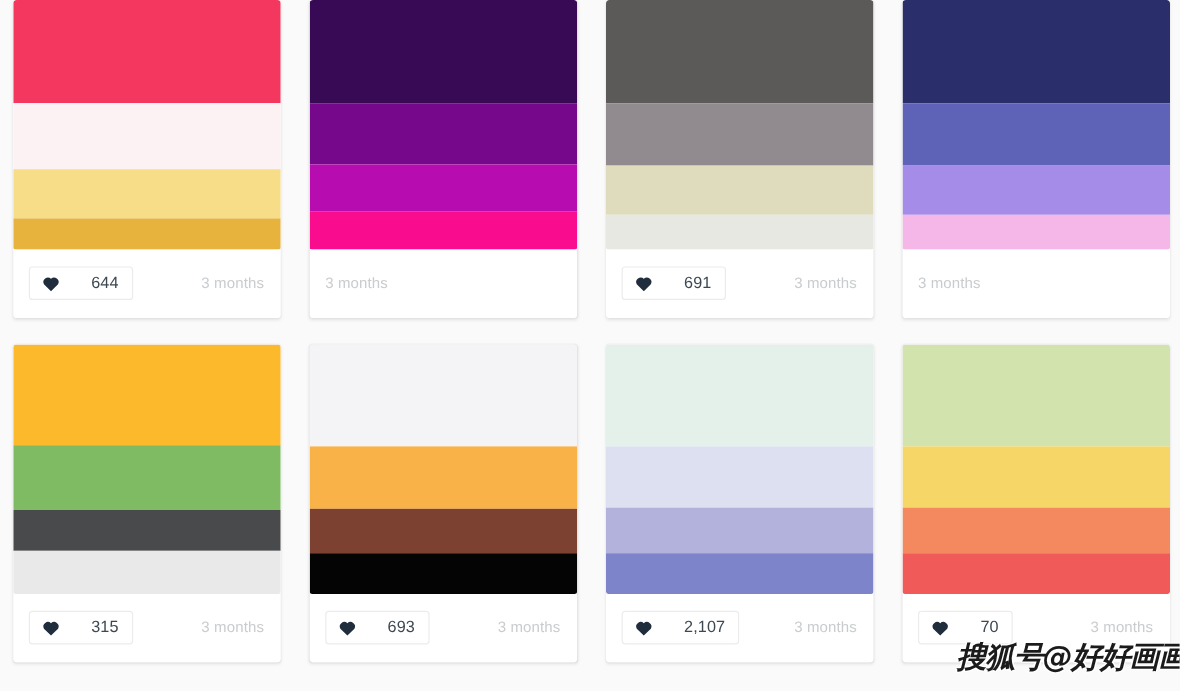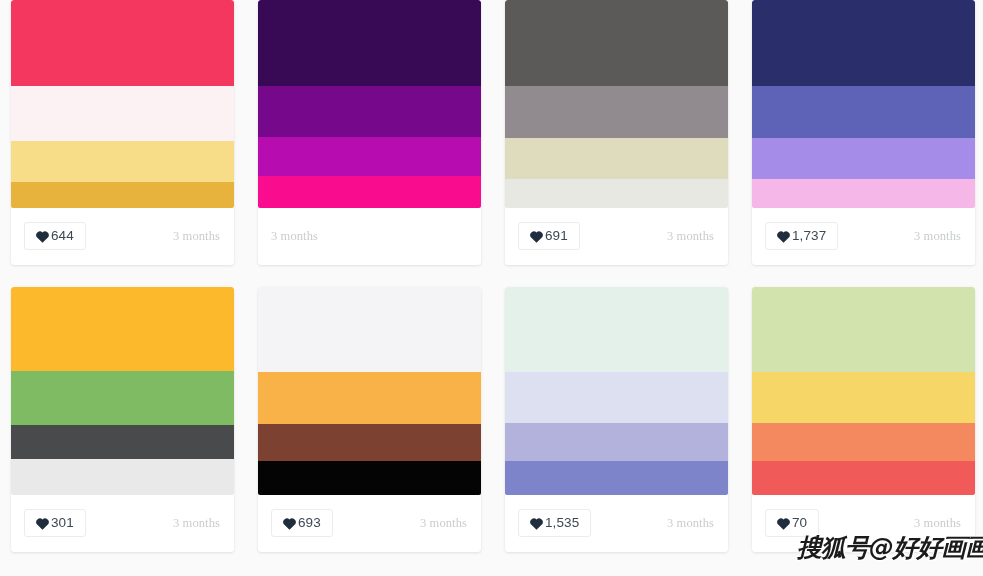--- a/index.html
+++ b/index.html
@@ -46,21 +46,21 @@
   .meta {
     height: 56px;
     display: flex;
     align-items: center;
     justify-content: space-between;
     padding: 0 14px 0 13px;
   }
   .like-btn {
     display: inline-flex;
     align-items: center;
-    gap: 1px;
+    gap: 26px;
     border: 1px solid #ececed;
     border-radius: 3px;
     background: #fff;
     padding: 6px 11px 6px 10px;
     cursor: pointer;
     line-height: 1;
   }
   .heart {
     width: 15px;
     height: 14px;
@@ -71,21 +71,20 @@
     font-size: 13.5px;
     color: #3d4852;
     letter-spacing: .1px;
     white-space: nowrap;
   }
   .age {
     font-size: 12.5px;
     color: #c9cccf;
     white-space: nowrap;
     letter-spacing: .1px;
-    font-family: Liberation Serif, serif;
   }
   .watermark {
     position: absolute;
     left: 797px;
     top: 531px;
     font-family: "DejaVu Sans", sans-serif;
     font-size: 25px;
     font-weight: 700;
     font-style: italic;
     color: #1b1b1b;
@@ -153,44 +152,38 @@
       </div>
       <div class="card-slot">
         <div class="card">
           <div class="swatch">
             <div class="band" title="#2a2f6b" style="background: rgb(42, 47, 107); height: 41.346%;"></div>
             <div class="band" title="#5f63b8" style="background: rgb(95, 99, 184); height: 25%;"></div>
             <div class="band" title="#a58ce8" style="background: rgb(165, 140, 232); height: 19.712%;"></div>
             <div class="band" title="#f4b7e8" style="background: rgb(244, 183, 232); height: 13.942%;"></div>
           </div>
           <div class="meta">
-            <div class="like-btn">
-              <svg class="heart" viewBox="0 0 24 22" aria-hidden="true">
-                <path fill="#1f2d3d" d="M12 21.6 2.6 12.4A6 6 0 0 1 12 5.2a6 6 0 0 1 9.4 7.2z"></path>
-              </svg>
-              <span class="like-count">1,737</span>
-            </div>
             <span class="age">3 months</span>
           </div>
         </div>
       </div>
       <div class="card-slot">
         <div class="card">
           <div class="swatch">
             <div class="band" title="#fbb92b" style="background: rgb(251, 185, 43); height: 40.385%;"></div>
             <div class="band" title="#7ebb63" style="background: rgb(126, 187, 99); height: 25.962%;"></div>
             <div class="band" title="#494a4c" style="background: rgb(73, 74, 76); height: 16.346%;"></div>
             <div class="band" title="#e9e9e9" style="background: rgb(233, 233, 233); height: 17.308%;"></div>
           </div>
           <div class="meta">
             <div class="like-btn">
               <svg class="heart" viewBox="0 0 24 22" aria-hidden="true">
                 <path fill="#1f2d3d" d="M12 21.6 2.6 12.4A6 6 0 0 1 12 5.2a6 6 0 0 1 9.4 7.2z"></path>
               </svg>
-              <span class="like-count">301</span>
+              <span class="like-count">315</span>
             </div>
             <span class="age">3 months</span>
           </div>
         </div>
       </div>
       <div class="card-slot">
         <div class="card">
           <div class="swatch">
             <div class="band" title="#f4f3f6" style="background: rgb(244, 243, 246); height: 40.865%;"></div>
             <div class="band" title="#f9b248" style="background: rgb(249, 178, 72); height: 25%;"></div>
@@ -214,21 +207,21 @@
             <div class="band" title="#e4f0ea" style="background: rgb(228, 240, 234); height: 40.865%;"></div>
             <div class="band" title="#dde0f1" style="background: rgb(221, 224, 241); height: 24.519%;"></div>
             <div class="band" title="#b3b2dc" style="background: rgb(179, 178, 220); height: 18.269%;"></div>
             <div class="band" title="#7d84ca" style="background: rgb(125, 132, 202); height: 16.346%;"></div>
           </div>
           <div class="meta">
             <div class="like-btn">
               <svg class="heart" viewBox="0 0 24 22" aria-hidden="true">
                 <path fill="#1f2d3d" d="M12 21.6 2.6 12.4A6 6 0 0 1 12 5.2a6 6 0 0 1 9.4 7.2z"></path>
               </svg>
-              <span class="like-count">1,535</span>
+              <span class="like-count">2,107</span>
             </div>
             <span class="age">3 months</span>
           </div>
         </div>
       </div>
       <div class="card-slot">
         <div class="card">
           <div class="swatch">
             <div class="band" title="#d3e3ae" style="background: rgb(211, 227, 174); height: 40.865%;"></div>
             <div class="band" title="#f6d666" style="background: rgb(246, 214, 102); height: 24.519%;"></div>

